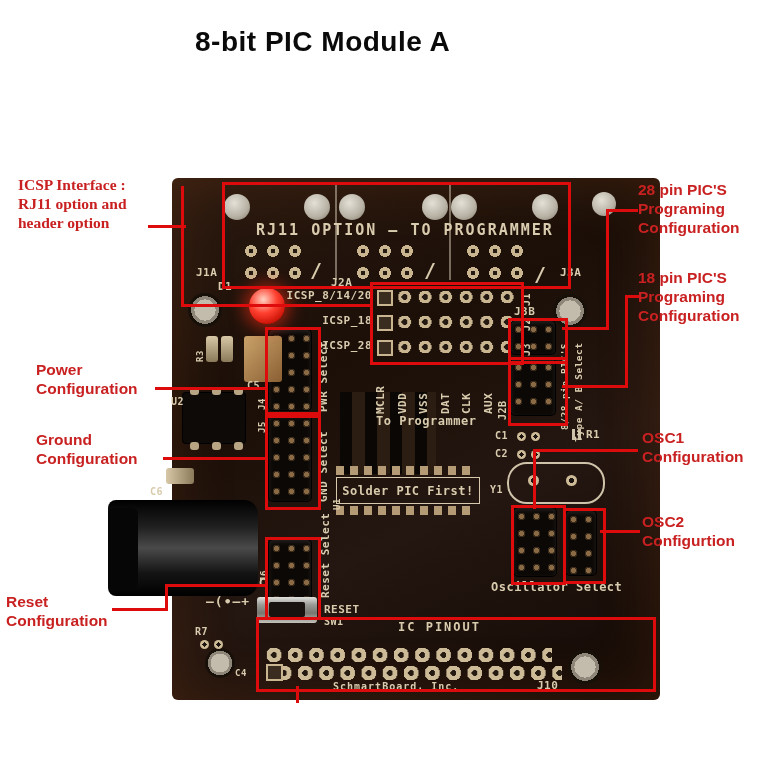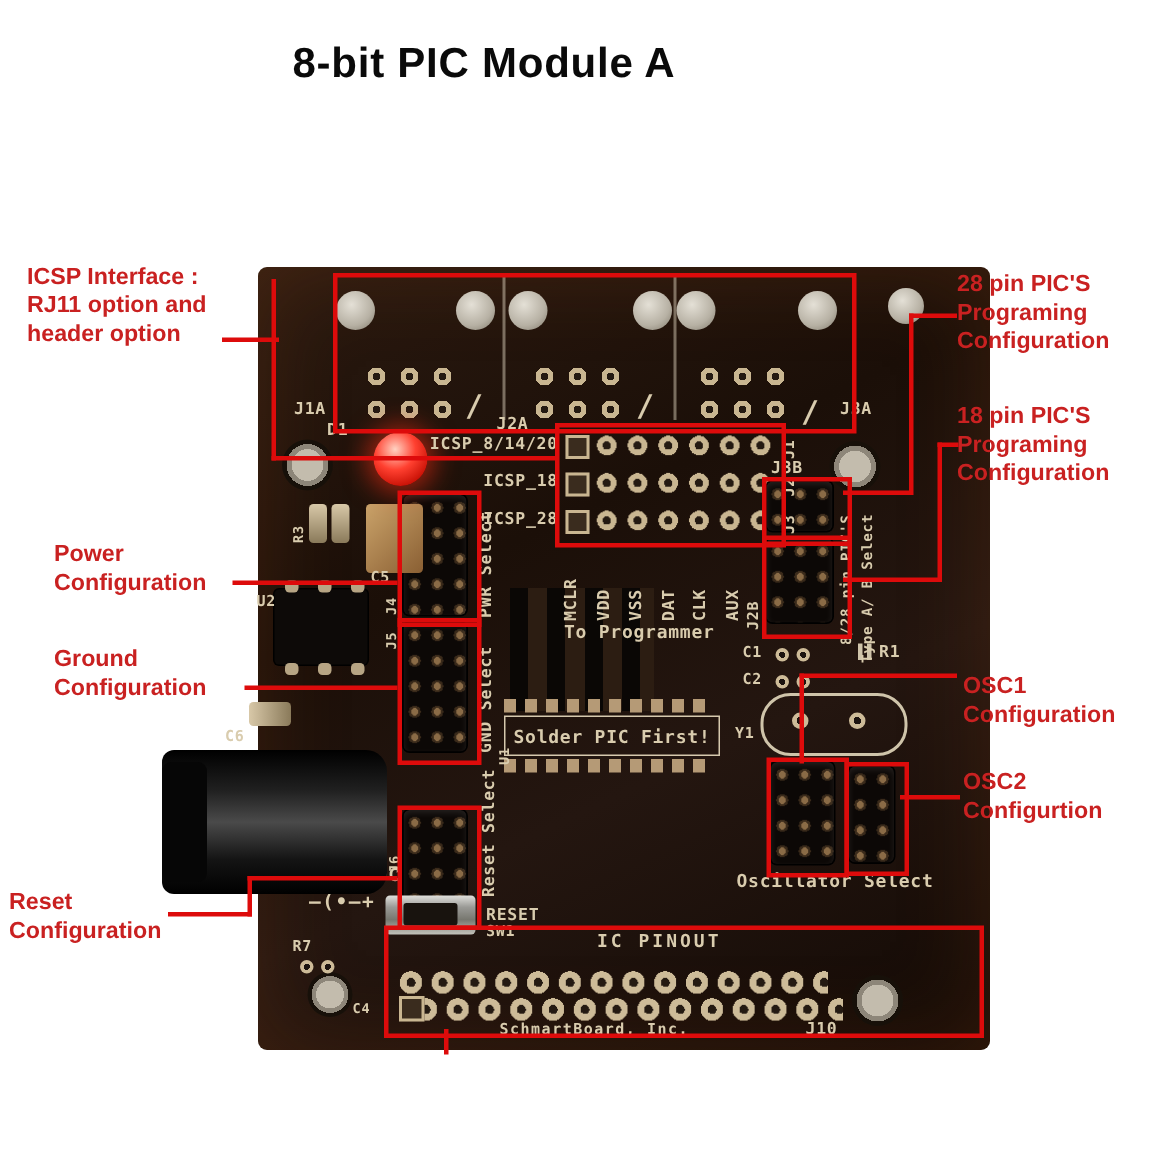--- a/index.html
+++ b/index.html
@@ -65,20 +65,21 @@
 
   <div class="bigpad" style="left:224px;top:194px;width:26px;height:26px;"></div>
   <div class="bigpad" style="left:304px;top:194px;width:26px;height:26px;"></div>
   <div class="bigpad" style="left:339px;top:194px;width:26px;height:26px;"></div>
   <div class="bigpad" style="left:422px;top:194px;width:26px;height:26px;"></div>
   <div class="bigpad" style="left:451px;top:194px;width:26px;height:26px;"></div>
   <div class="bigpad" style="left:532px;top:194px;width:26px;height:26px;"></div>
   <div class="bigpad" style="left:592px;top:192px;width:24px;height:24px;"></div>
   <div class="sep" style="left:335px;top:184px;height:96px;"></div>
   <div class="sep" style="left:449px;top:184px;height:96px;"></div>
+  <div class="silk" style="left:256px;top:221px;font-size:15px;letter-spacing:2px;">RJ11 OPTION –  TO PROGRAMMER</div>
 
   <div class="hole-grid" style="left:240px;top:240px;width:66px;height:46px;background-image:radial-gradient(circle at 11px 11px,#241a12 0 2.5px,#c9b691 2.5px 6px,rgba(0,0,0,0) 6px);background-size:22px 22px;"></div>
   <div class="hole-grid" style="left:352px;top:240px;width:66px;height:46px;background-image:radial-gradient(circle at 11px 11px,#241a12 0 2.5px,#c9b691 2.5px 6px,rgba(0,0,0,0) 6px);background-size:22px 22px;"></div>
   <div class="hole-grid" style="left:462px;top:240px;width:66px;height:46px;background-image:radial-gradient(circle at 11px 11px,#241a12 0 2.5px,#c9b691 2.5px 6px,rgba(0,0,0,0) 6px);background-size:22px 22px;"></div>
   <div class="slash" style="left:310px;top:258px;">/</div>
   <div class="slash" style="left:424px;top:258px;">/</div>
   <div class="slash" style="left:534px;top:262px;">/</div>
 
   <div class="silk" style="left:196px;top:266px;">J1A</div>
   <div class="silk" style="left:560px;top:266px;">J3A</div>
@@ -206,30 +207,30 @@
   <div class="rline" style="left:533px;top:449px;width:105px;height:3px;"></div>
   <div class="rline" style="left:533px;top:449px;width:3px;height:60px;"></div>
   <div class="rline" style="left:600px;top:530px;width:40px;height:3px;"></div>
   <div class="rline" style="left:155px;top:387px;width:110px;height:3px;"></div>
   <div class="rline" style="left:163px;top:457px;width:102px;height:3px;"></div>
   <div class="rline" style="left:112px;top:608px;width:56px;height:3px;"></div>
   <div class="rline" style="left:165px;top:584px;width:3px;height:27px;"></div>
   <div class="rline" style="left:165px;top:584px;width:100px;height:3px;"></div>
   <div class="rline" style="left:296px;top:686px;width:3px;height:17px;"></div>
 
-  <div class="ann" style="left:18px;top:175px;width:190px;">ICSP Interface :
+  <div class="ann" style="left:18px;top:175px;width:190px;font-family:Liberation Serif, serif;">ICSP Interface :
 RJ11 option and
 header option</div>
   <div class="ann" style="left:638px;top:180px;width:140px;">28 pin PIC'S
 Programing
 Configuration</div>
   <div class="ann" style="left:638px;top:268px;width:140px;">18 pin PIC'S
 Programing
 Configuration</div>
-  <div class="ann" style="left:642px;top:428px;width:134px;margin-top:20px;">OSC1
+  <div class="ann" style="left:642px;top:428px;width:134px;">OSC1
 Configuration</div>
   <div class="ann" style="left:642px;top:512px;width:134px;">OSC2
 Configurtion</div>
   <div class="ann" style="left:36px;top:360px;width:130px;">Power
 Configuration</div>
   <div class="ann" style="left:36px;top:430px;width:130px;">Ground
 Configuration</div>
   <div class="ann" style="left:6px;top:592px;width:130px;">Reset
 Configuration</div>
 

